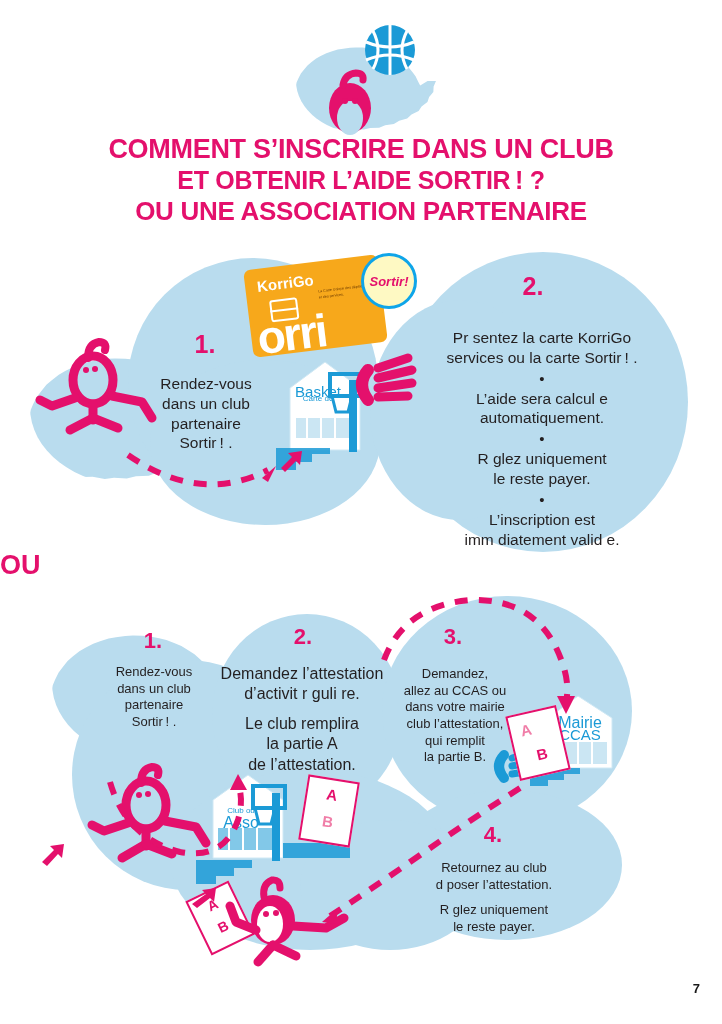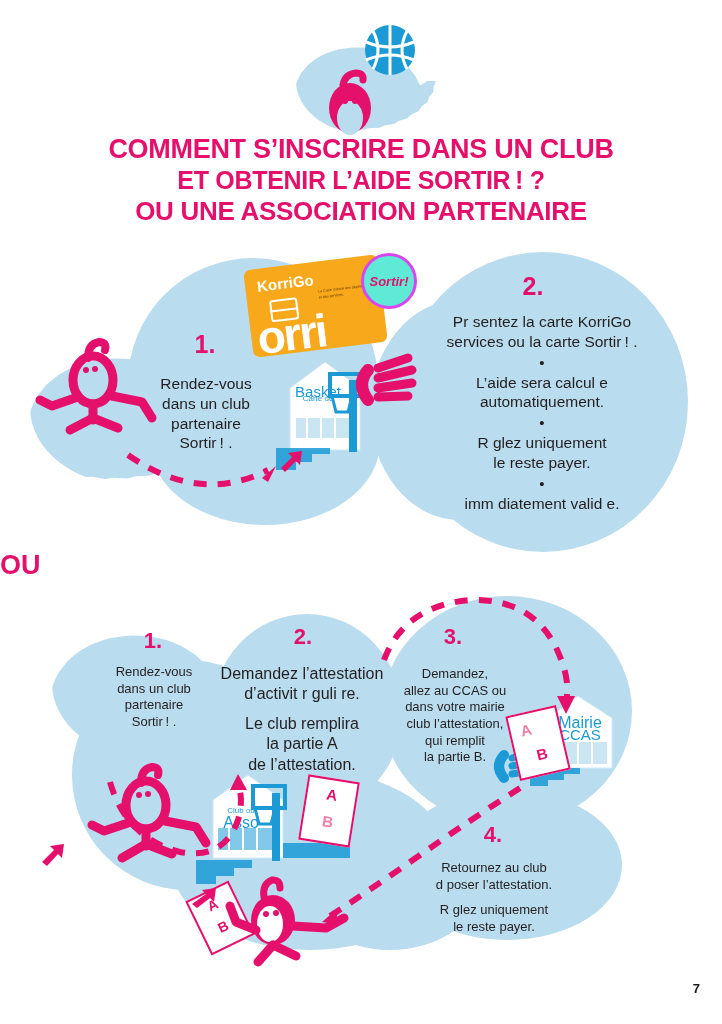--- a/index.html
+++ b/index.html
@@ -149,21 +149,21 @@
 
     <div style="position:absolute; left:22px; top:33px; width:28px; height:22px;
                 border:2px solid #ffffff; border-radius:3px;"></div>
     <div style="position:absolute; left:22px; top:43px; width:28px; height:2px; background:#ffffff;"></div>
 
     <div style="position:absolute; left:6px; top:46px; font-size:46px; font-weight:bold;
                 color:#ffffff; letter-spacing:-2px; line-height:46px;">orri</div>
   </div>
 
   <div style="position:absolute; left:361px; top:253px; width:56px; height:56px;
-              border:3px solid #d946ef; border-radius:50%; background:#5eead4;
+              border:3px solid #0ea5e9; border-radius:50%; background:#fef9c3;
               display:flex; align-items:center; justify-content:center;">
     <span style="font-size:13px; font-weight:bold; color:#e4106c; font-style:italic;">Sortir!</span>
   </div>
 
   <svg class="overlay">
     <g>
       <path d="M290 388 L325 362 L360 388 L360 450 L290 450 Z" fill="#ffffff" stroke="#cfe8f4" stroke-width="1"></path>
       <rect x="296" y="418" width="58" height="20" fill="#cbe6f3"></rect>
       <rect x="306" y="418" width="2" height="20" fill="#ffffff"></rect>
       <rect x="320" y="418" width="2" height="20" fill="#ffffff"></rect>
@@ -190,30 +190,31 @@
 
   <div class="step-num" style="left:160px; top:330px; width:90px; font-size:25px;">1.</div>
   <div class="body-text" style="left:140px; top:374px; width:132px; font-size:15.5px;">
     <div>Rendez-vous</div>
     <div>dans un club</div>
     <div>partenaire</div>
     <div>Sortir ! .</div>
   </div>
 
   <div class="step-num" style="left:488px; top:272px; width:90px; font-size:25px;">2.</div>
-  <div class="body-text" style="left:408px; top:312px; width:268px; font-size:15.5px;">
+  <div class="body-text" style="left:408px; top:328px; width:268px; font-size:15.5px;">
     <div>Pr  sentez la carte KorriGo</div>
     <div>services ou la carte Sortir ! .</div>
     <div class="dot-sep" style="padding:3px 0;">•</div>
     <div>L’aide sera calcul  e</div>
     <div>automatiquement.</div>
     <div class="dot-sep" style="padding:3px 0;">•</div>
     <div>R  glez uniquement</div>
     <div>le reste    payer.</div>
     <div class="dot-sep" style="padding:3px 0;">•</div>
+    <div>L’inscription est</div>
     <div>imm  diatement valid  e.</div>
   </div>
 
   <div class="ou">OU</div>
 
   <div class="spiky" style="left:52px; top:608px; width:190px; height:150px;"></div>
   <div class="blob" style="left:72px; top:660px; width:230px; height:230px;"></div>
   <div class="blob" style="left:212px; top:614px; width:190px; height:200px;"></div>
   <div class="blob" style="left:382px; top:596px; width:250px; height:230px;"></div>
   <div class="blob" style="left:392px; top:790px; width:230px; height:150px;"></div>

